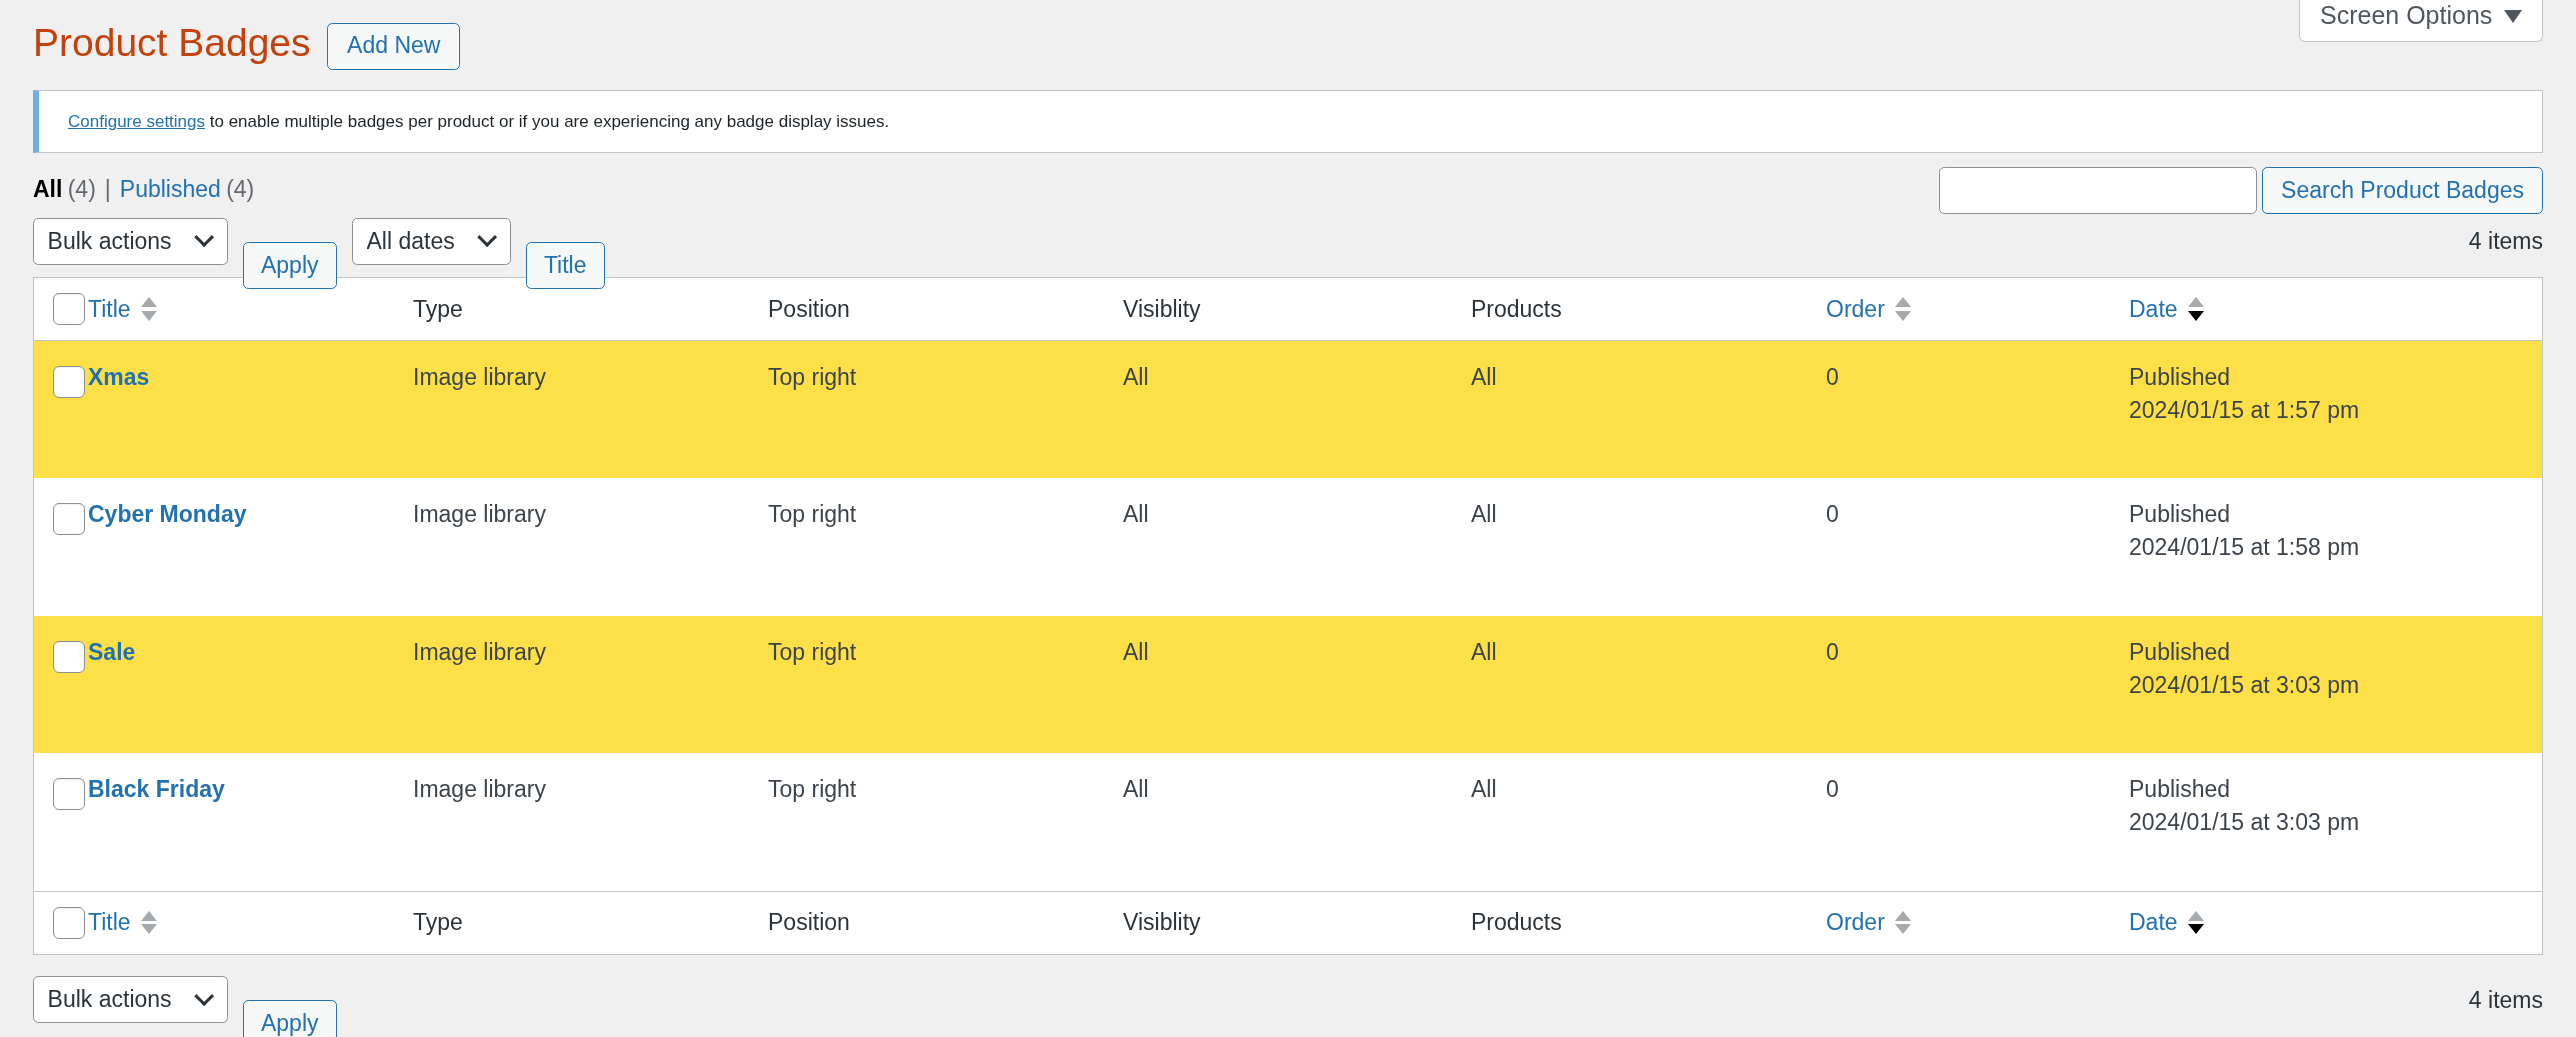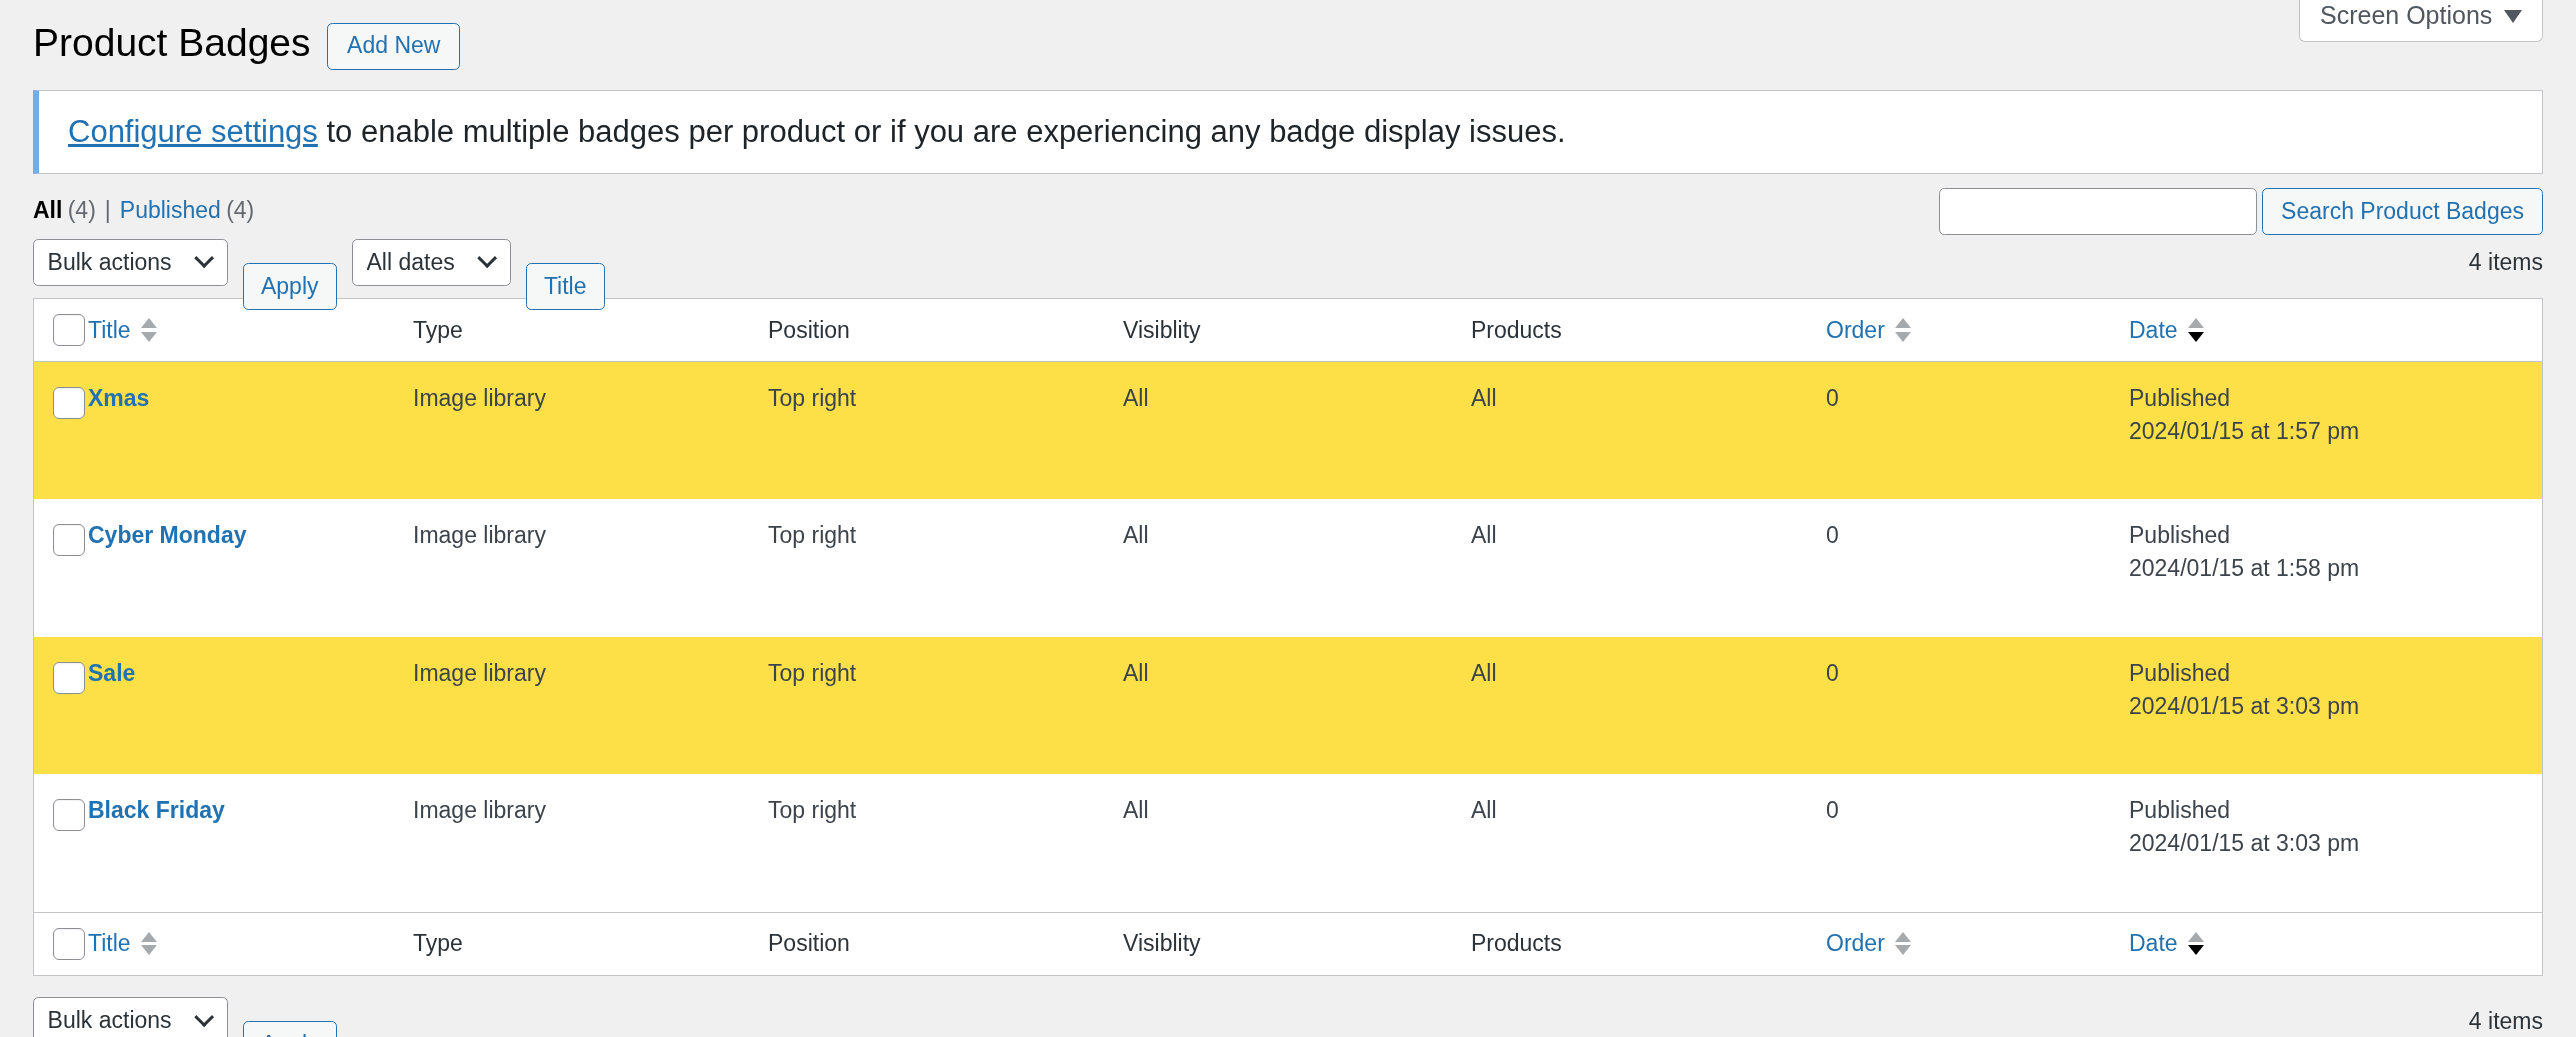--- a/index.html
+++ b/index.html
@@ -39,21 +39,21 @@
 
   
   .title-row {
     display: flex; align-items: center;
     padding: 16.6px 0 0 33px;
     gap: 16.6px;
   }
   h1.page-title {
     font-size: 39px;
     font-weight: 400;
-    color: #000000;
+    color: #c2410c;
     margin: 0;
     line-height: 1.25;
   }
   .page-title-action {
     display: inline-block;
     background: #f6f7f7;
     border: 0.8px solid #2271b1;
     border-radius: 5.3px;
     color: #2271b1;
     font-size: 23px;
@@ -64,21 +64,21 @@
     margin-top: 6px;
   }
 
   
   .notice {
     margin: 19.7px 33px 0 33px;
     background: #fff;
     border: 0.8px solid #c3c4c7;
     border-left: 6.8px solid #72aee6;
     padding: 18px 4px 18px 29px;
-    font-size: 31px;
+    font-size: 17px;
     color: #1d2327;
     line-height: 1.5;
   }
   .notice a { color: #2271b1; text-decoration: underline; }
 
   
   .tablenav-top-wrap { position: relative; margin: 0 33px 0 33px; }
   .subsubsub {
     list-style: none; margin: 0; padding: 23px 0 0 0;
     font-size: 23px; color: #2c3338;

